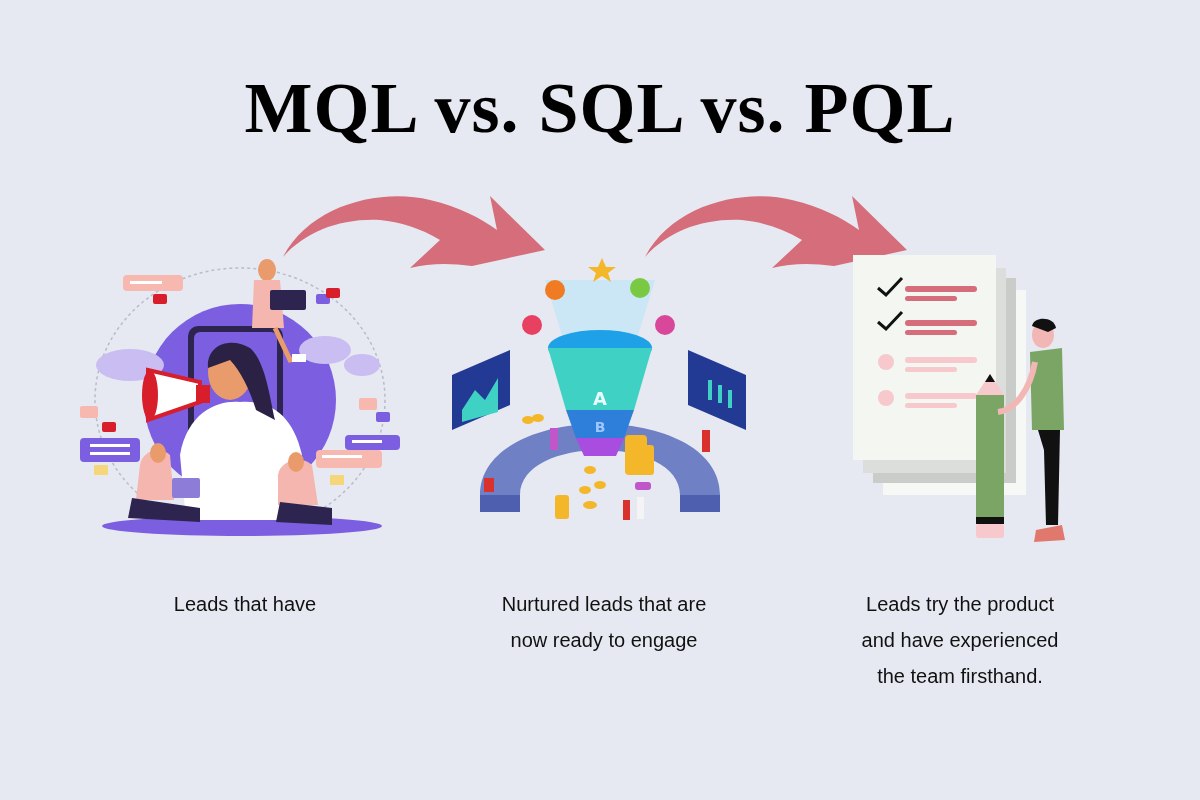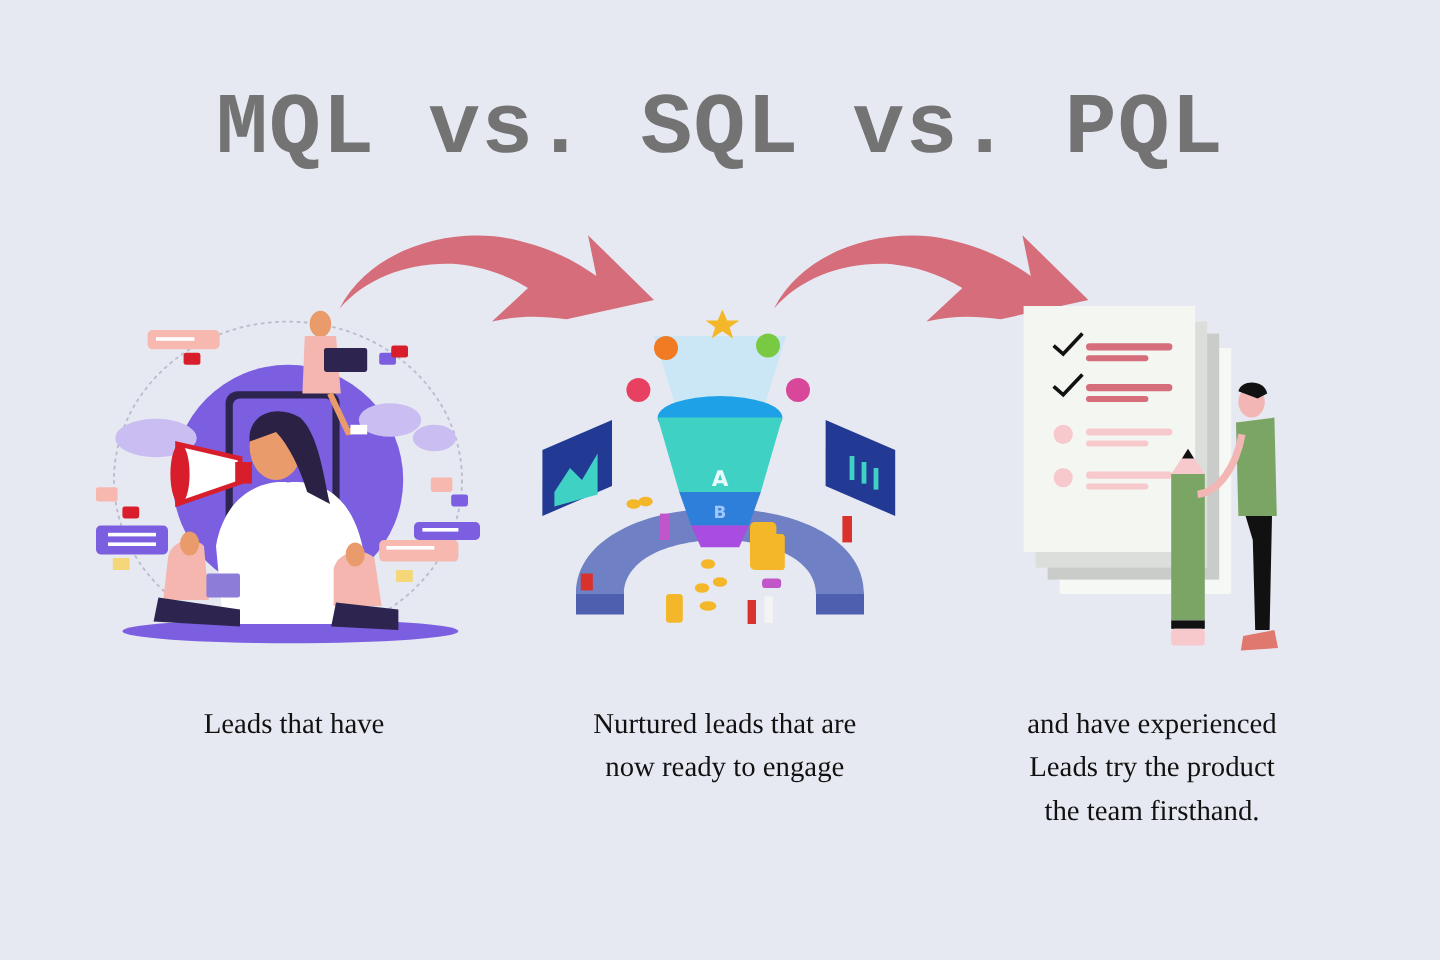--- a/index.html
+++ b/index.html
@@ -4,29 +4,29 @@
 <style>
   html, body { margin:0; padding:0; }
   body {
     width:1200px; height:800px; overflow:hidden;
     background:#e6e9f1;
     font-family:"DejaVu Sans", sans-serif;
     position:relative;
   }
   .title {
     position:absolute; left:0; top:72px; width:1200px;
-    text-align:center; font-family:Liberation Mono, monospace;
+    text-align:center; font-family:Liberation Serif, serif;
     font-weight:bold; font-size:72px; letter-spacing:1px;
-    color:#737373; line-height:1;
+    color:#000000; line-height:1;
   }
   .arrows { position:absolute; left:0; top:0; width:1200px; height:800px; pointer-events:none; }
   .illus { position:absolute; }
   .caption {
     position:absolute; top:586px; width:340px; text-align:center;
-    font-family:Liberation Serif, serif; font-size:24px; line-height:36px;
+    font-family:Liberation Sans, sans-serif; font-size:20px; line-height:36px;
     color:#111;
   }
   .caption span { display:block; }
 </style>
 </head>
 <body>
 
 <div class="title">MQL vs. SQL vs. PQL</div>
 
 <svg class="arrows" viewBox="0 0 1200 800">
@@ -173,16 +173,16 @@
 </svg>
 
 <div class="caption" style="left:75px">
   <span>Leads that have</span>
 </div>
 <div class="caption" style="left:434px">
   <span>Nurtured leads that are</span>
   <span>now ready to engage</span>
 </div>
 <div class="caption" style="left:790px">
+  <span>Leads try the product</span>
   <span>and have experienced</span>
-  <span>Leads try the product</span>
   <span>the team firsthand.</span>
 </div>
 
 </body></html>

